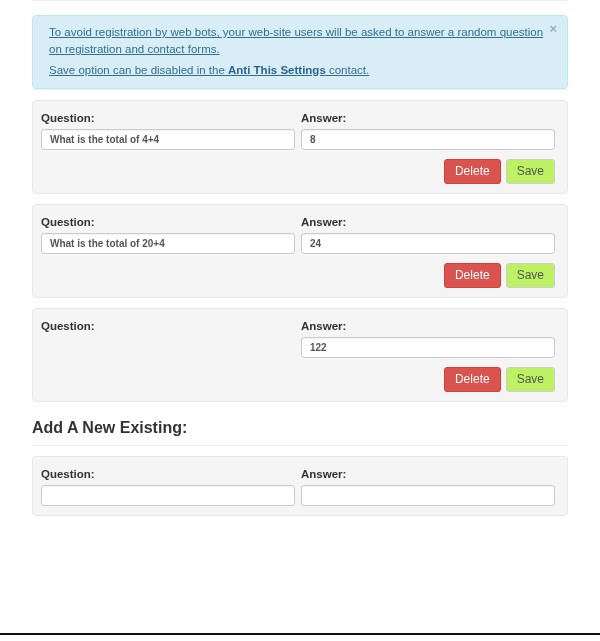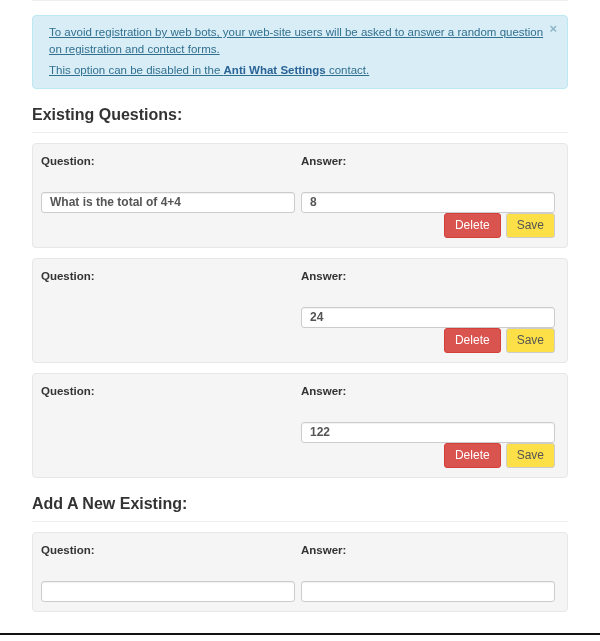--- a/index.html
+++ b/index.html
@@ -98,48 +98,48 @@
     color: #333333;
     margin: 2px 0 5px 0;
   }
   .text-input {
     width: 100%;
     height: 21px;
     border: 1px solid #cccccc;
     border-radius: 3px;
     padding: 2px 8px;
     font-family: "Liberation Sans", sans-serif;
-    font-size: 12px;
+    font-size: 10px;
     font-weight: bold;
     color: #555555;
     background: #ffffff;
     box-shadow: inset 0 1px 1px rgba(0,0,0,0.06);
     outline: none;
-    margin-top: 20px;
   }
   .btn-row {
     display: flex;
     justify-content: flex-end;
     gap: 5px;
+    margin-top: 9px;
   }
   .btn {
     font-family: "Liberation Sans", sans-serif;
     font-size: 12px;
     line-height: 1;
     padding: 5px 10px 6px 10px;
     border-radius: 3px;
     cursor: pointer;
   }
   .btn-danger {
     background: #d9534f;
     border: 1px solid #d43f3a;
     color: #ffffff;
   }
   .btn-default {
-    background: #fde047;
+    background: #bef264;
     border: 1px solid #cccccc;
     color: #555555;
   }
   .bottom-line {
     position: absolute;
     left: 0;
     top: 633px;
     width: 600px;
     height: 2px;
     background: #111111;
@@ -148,24 +148,23 @@
 </head>
 <body>
 
 <div class="content">
 
   <hr class="rule">
 
   <div class="info-box">
     <span class="info-close">×</span>
     <p class="info-line">To avoid registration by web bots, your web-site users will be asked to answer a random question on registration and contact forms.</p>
-    <p class="info-line"><span>This option can be disabled in the </span><a class="info-link">Anti What Settings</a><span> contact.</span></p>
-  </div>
-
-  <h2 class="section-heading">Existing Questions:</h2>
+    <p class="info-line"><span>Save option can be disabled in the </span><a class="info-link">Anti This Settings</a><span> contact.</span></p>
+  </div>
+
   <hr class="rule">
 
   <div class="card">
     <div class="card-row">
       <div class="card-col">
         <label class="field-label">Question:</label>
         <input class="text-input" type="text" value="What is the total of 4+4" style="">
       </div>
       <div class="card-col">
         <label class="field-label">Answer:</label>
@@ -175,20 +174,21 @@
     <div class="btn-row">
       <button class="btn btn-danger">Delete</button>
       <button class="btn btn-default">Save</button>
     </div>
   </div>
 
   <div class="card">
     <div class="card-row">
       <div class="card-col">
         <label class="field-label">Question:</label>
+        <input class="text-input" type="text" value="What is the total of 20+4" style="">
       </div>
       <div class="card-col">
         <label class="field-label">Answer:</label>
         <input class="text-input" type="text" value="24" style="">
       </div>
     </div>
     <div class="btn-row">
       <button class="btn btn-danger">Delete</button>
       <button class="btn btn-default">Save</button>
     </div>

